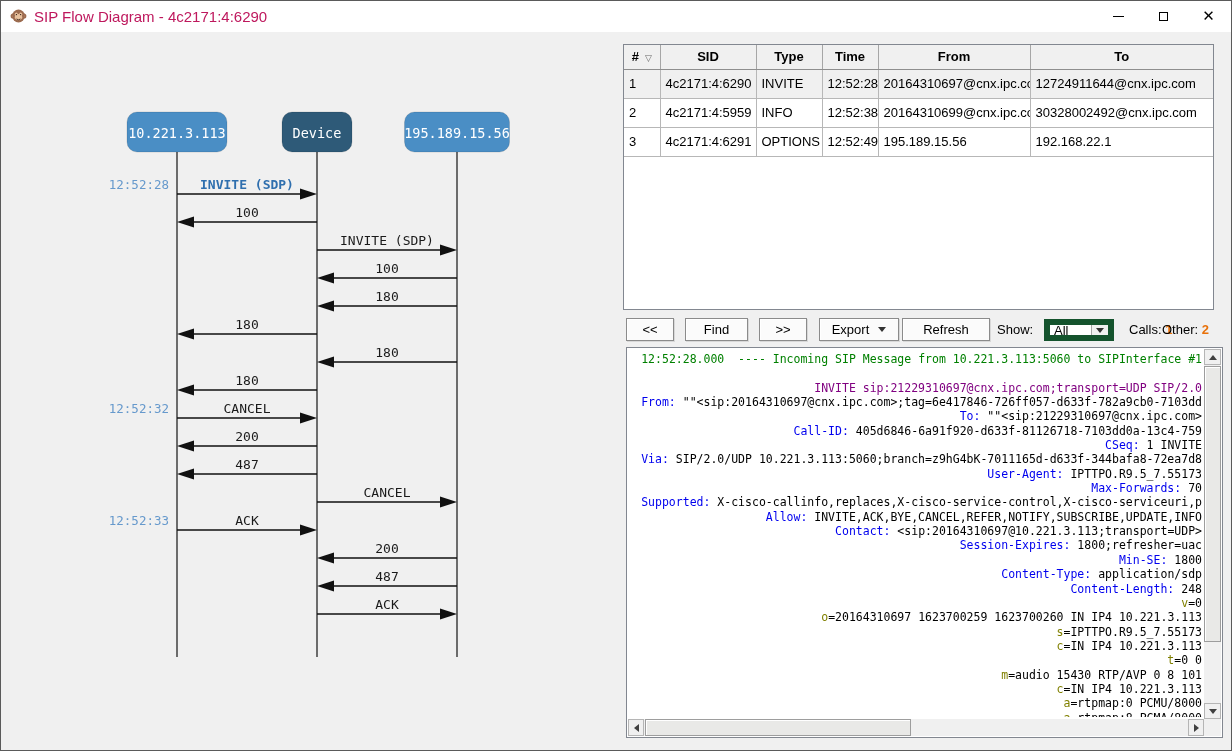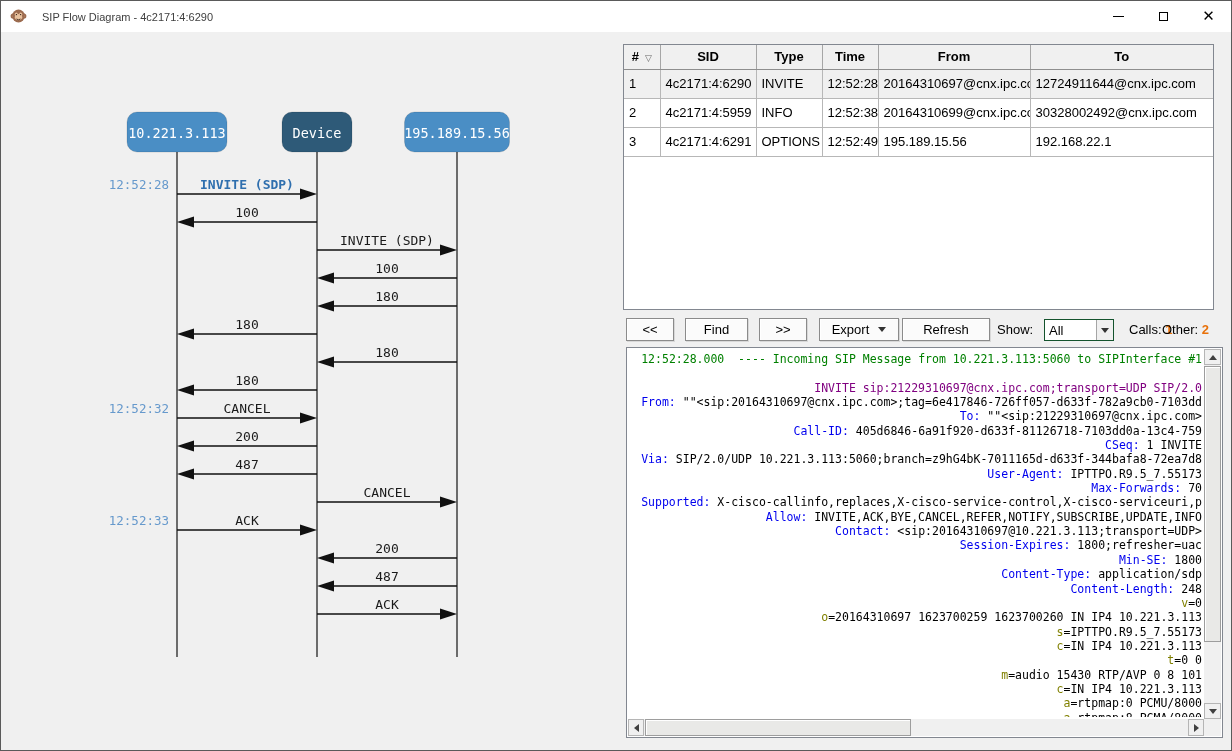--- a/index.html
+++ b/index.html
@@ -5,21 +5,21 @@
   * { margin:0; padding:0; box-sizing:border-box; }
   html,body { background:#d8d8d8; }
   #window {
     position:relative; width:1232px; height:751px;
     background:#f0f0f0; border:1px solid #5a5a5a;
     font-family:"Liberation Sans", sans-serif; overflow:hidden;
   }
   
   .titlebar { position:absolute; left:0; top:0; width:100%; height:31px; background:#ffffff; display:flex; align-items:center; }
   .titlebar .app-icon { margin-left:9px; width:17px; height:17px; flex:0 0 auto; }
-  .titlebar .title-text { margin-left:15px; font-size:11px; color:#404040; }
+  .titlebar .title-text { margin-left:7px; font-size:15px; color:#be185d; }
   .win-controls { position:absolute; right:0; top:0; height:31px; display:flex; }
   .win-btn { width:45px; height:31px; display:flex; align-items:center; justify-content:center; cursor:default; }
   .glyph-min { width:11px; height:1px; background:#000; }
   .glyph-max { width:9px; height:9px; border:1px solid #000; }
   .glyph-close { font-size:15px; color:#000; font-family:"DejaVu Sans", sans-serif; line-height:1; }
   
   #diagram { position:absolute; left:0; top:31px; width:622px; height:720px; }
   
   .table-wrap {
     position:absolute; left:622px; top:43px; width:591px; height:266px;
@@ -42,21 +42,21 @@
   
   .toolbar { position:absolute; left:622px; top:314px; width:610px; height:30px; font-size:13px; }
   .tb-btn {
     position:absolute; top:3px; height:23px; background:#fbfbfb;
     border:1px solid #8b8b8b; box-shadow:inset 1px 1px 0 #fff, 1px 1px 0 #d8d8d8;
     display:flex; align-items:center; justify-content:center; font-size:13px; color:#000;
   }
   .tb-label { position:absolute; top:7px; color:#000; }
   .combo {
     position:absolute; top:4px; height:22px; background:#fff;
-    border:1px solid #14532d; display:flex; align-items:center;
+    border:6px solid #14532d; display:flex; align-items:center;
   }
   .combo .combo-value { flex:1; padding-left:4px; font-size:13px; }
   .combo .combo-btn {
     width:17px; height:100%; background:#f0f0f0; border-left:1px solid #a5a5a5;
     display:flex; align-items:center; justify-content:center;
   }
   .count-num { font-weight:bold; color:var(--c-count_accent, #e8710a); }
   .tri-down-sm { width:0; height:0; border-left:4px solid transparent; border-right:4px solid transparent; border-top:5px solid #333; }
   
   .msg-panel {

